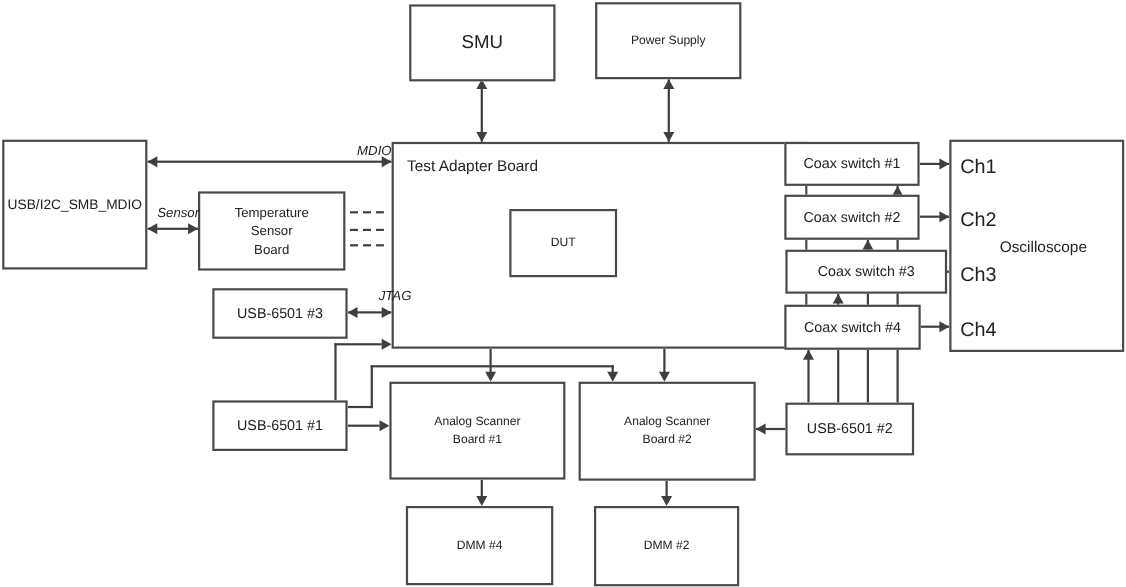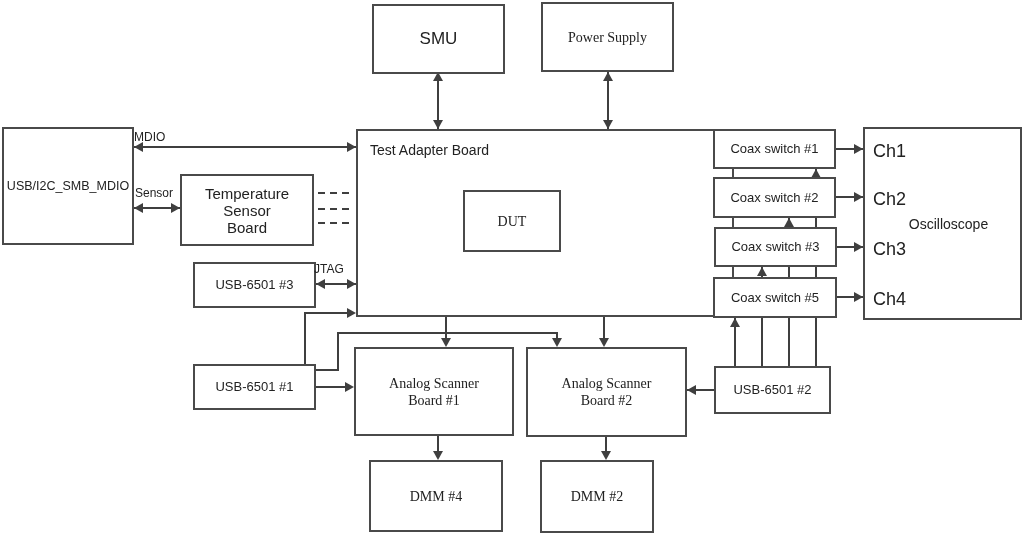--- a/index.html
+++ b/index.html
@@ -3,32 +3,32 @@
 <meta charset="utf-8">
 <style>
   :root { --line:#3f3f3f; --border:#4a4a4a; --text:#222222; --bg:#ffffff; }
   html,body{margin:0;padding:0;}
   body{width:1024px;height:534px;background:var(--bg);position:relative;overflow:hidden;
        font-family:"Liberation Sans", sans-serif;color:var(--text);}
   .box{position:absolute;border:2px solid var(--border);background:var(--bg);
        box-sizing:border-box;display:flex;align-items:center;justify-content:center;
        text-align:center;font-size:13px;line-height:16px;z-index:2;}
   .box .label{white-space:pre-line;}
-  .f14{font-size:14px;line-height:17px;font-family:Liberation Serif, serif;}
+  .f14{font-size:11px;line-height:17px;}
   .f17{font-size:17px;}
   .lh{position:absolute;height:2px;background:var(--line);z-index:1;}
   .lv{position:absolute;width:2px;background:var(--line);z-index:1;}
   .dash{position:absolute;height:2px;z-index:1;
         background:repeating-linear-gradient(90deg,var(--line) 0 7px,transparent 7px 12px);}
   .ah{position:absolute;width:0;height:0;z-index:1;}
   .ah-r{border-top:5px solid transparent;border-bottom:5px solid transparent;border-left:9px solid var(--line);}
   .ah-l{border-top:5px solid transparent;border-bottom:5px solid transparent;border-right:9px solid var(--line);}
   .ah-u{border-left:5px solid transparent;border-right:5px solid transparent;border-bottom:9px solid var(--line);}
   .ah-d{border-left:5px solid transparent;border-right:5px solid transparent;border-top:9px solid var(--line);}
-  .edge-label{position:absolute;font-size:12px;text-align:left;z-index:3;color:var(--text);}
+  .edge-label{position:absolute;font-size:12px;text-align:right;z-index:3;color:var(--text);font-style:italic;}
   .ch{position:absolute;left:8px;font-size:18px;z-index:3;}
   .scope-title{position:absolute;top:87px;left:6px;width:100%;text-align:center;font-size:14px;z-index:3;}
   .tab-title{position:absolute;top:11px;left:12px;font-size:14px;z-index:3;}
 </style>
 </head>
 <body>
 
 <div class="lv" style="left:437px;top:72px;height:57px"></div>
 <div class="ah ah-u" style="left:433px;top:72px"></div>
 <div class="ah ah-d" style="left:433px;top:120px"></div>
@@ -112,21 +112,21 @@
 
 <div class="box f17" style="left:372px;top:4px;width:133px;height:70px">
   <span class="label">SMU</span>
 </div>
 <div class="box f14" style="left:541px;top:2px;width:133px;height:70px">
   <span class="label">Power Supply</span>
 </div>
 <div class="box" style="left:2px;top:127px;width:132px;height:118px;font-size:12.5px">
   <span class="label">USB/I2C_SMB_MDIO</span>
 </div>
-<div class="box" style="left:180px;top:174px;width:134px;height:72px;font-size:15px;line-height:17px">
+<div class="box" style="left:180px;top:174px;width:134px;height:72px;font-size:12px;line-height:17px">
   <span class="label">Temperature
 Sensor
 Board</span>
 </div>
 <div class="box" style="left:193px;top:262px;width:123px;height:46px">
   <span class="label">USB-6501 #3</span>
 </div>
 <div class="box" style="left:193px;top:364px;width:123px;height:46px">
   <span class="label">USB-6501 #1</span>
 </div>
@@ -135,25 +135,25 @@
 </div>
 <div class="box f14" style="left:463px;top:190px;width:98px;height:62px;z-index:3">
   <span class="label">DUT</span>
 </div>
 <div class="box" style="left:713px;top:129px;width:123px;height:40px">
   <span class="label">Coax switch #1</span>
 </div>
 <div class="box" style="left:713px;top:177px;width:123px;height:41px">
   <span class="label">Coax switch #2</span>
 </div>
-<div class="box" style="left:714px;top:227px;width:123px;height:40px">
+<div class="box" style="left:714px;top:227px;width:147px;height:40px">
   <span class="label">Coax switch #3</span>
 </div>
 <div class="box" style="left:713px;top:277px;width:124px;height:41px">
-  <span class="label">Coax switch #5</span>
+  <span class="label">Coax switch #4</span>
 </div>
 <div class="box" style="left:863px;top:127px;width:159px;height:193px">
   <span class="scope-title">Oscilloscope</span>
   <span class="ch" style="top:14px">Ch1</span>
   <span class="ch" style="top:62px">Ch2</span>
   <span class="ch" style="top:112px">Ch3</span>
   <span class="ch" style="top:162px">Ch4</span>
 </div>
 <div class="box f14" style="left:354px;top:347px;width:160px;height:89px">
   <span class="label">Analog Scanner
@@ -162,15 +162,15 @@
 <div class="box f14" style="left:526px;top:347px;width:161px;height:90px">
   <span class="label">Analog Scanner
 Board #2</span>
 </div>
 <div class="box" style="left:714px;top:366px;width:117px;height:48px">
   <span class="label">USB-6501 #2</span>
 </div>
 <div class="box f14" style="left:369px;top:460px;width:134px;height:72px">
   <span class="label">DMM #4</span>
 </div>
-<div class="box f14" style="left:540px;top:460px;width:114px;height:73px">
+<div class="box f14" style="left:540px;top:460px;width:132px;height:73px">
   <span class="label">DMM #2</span>
 </div>
 
 </body></html>

